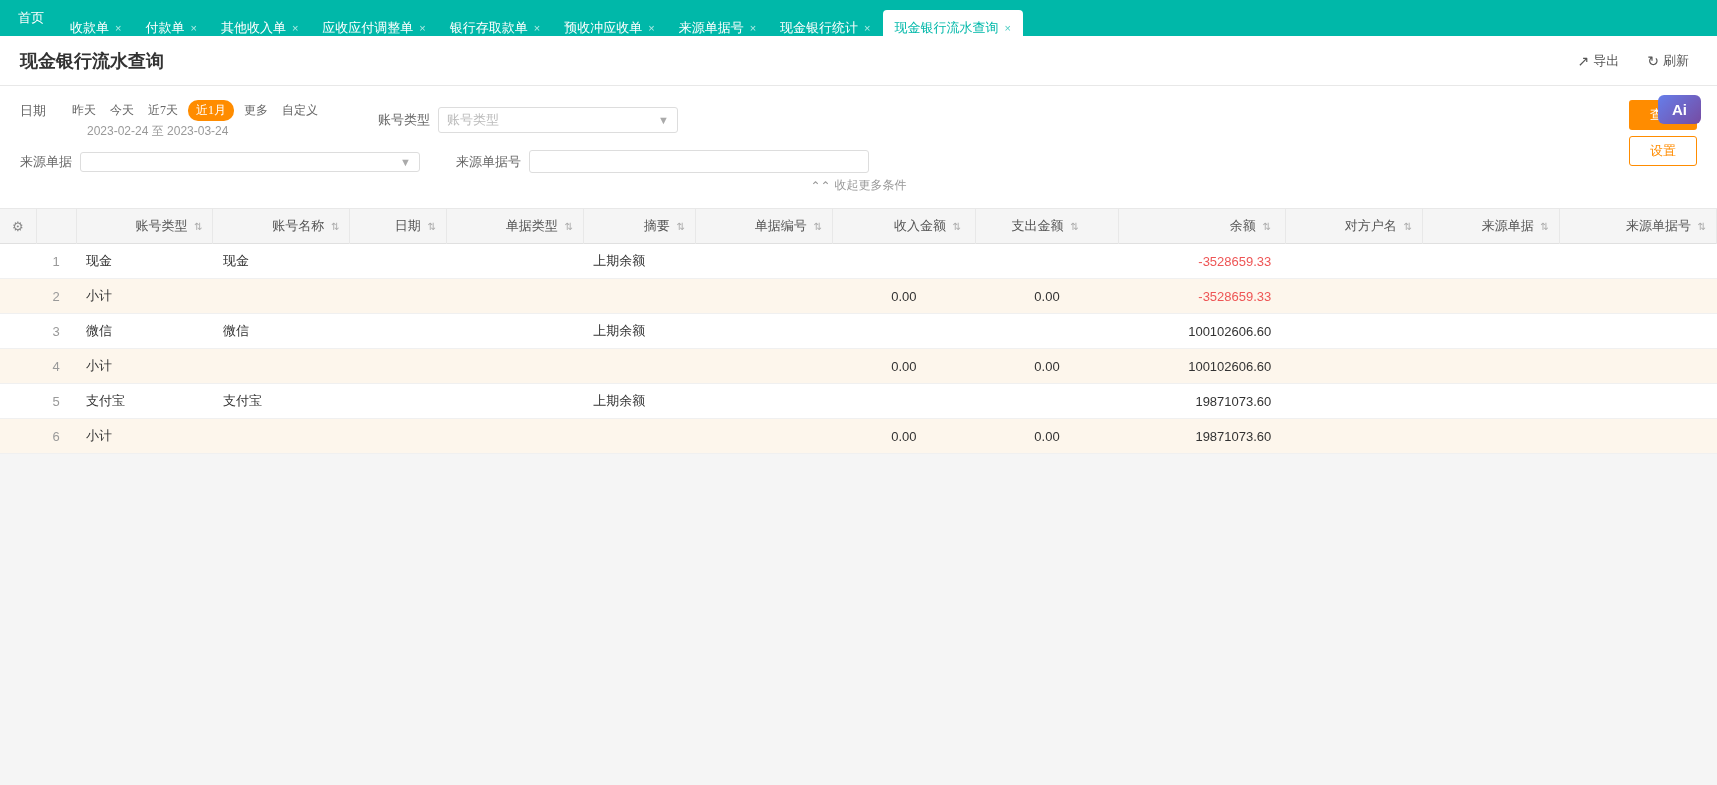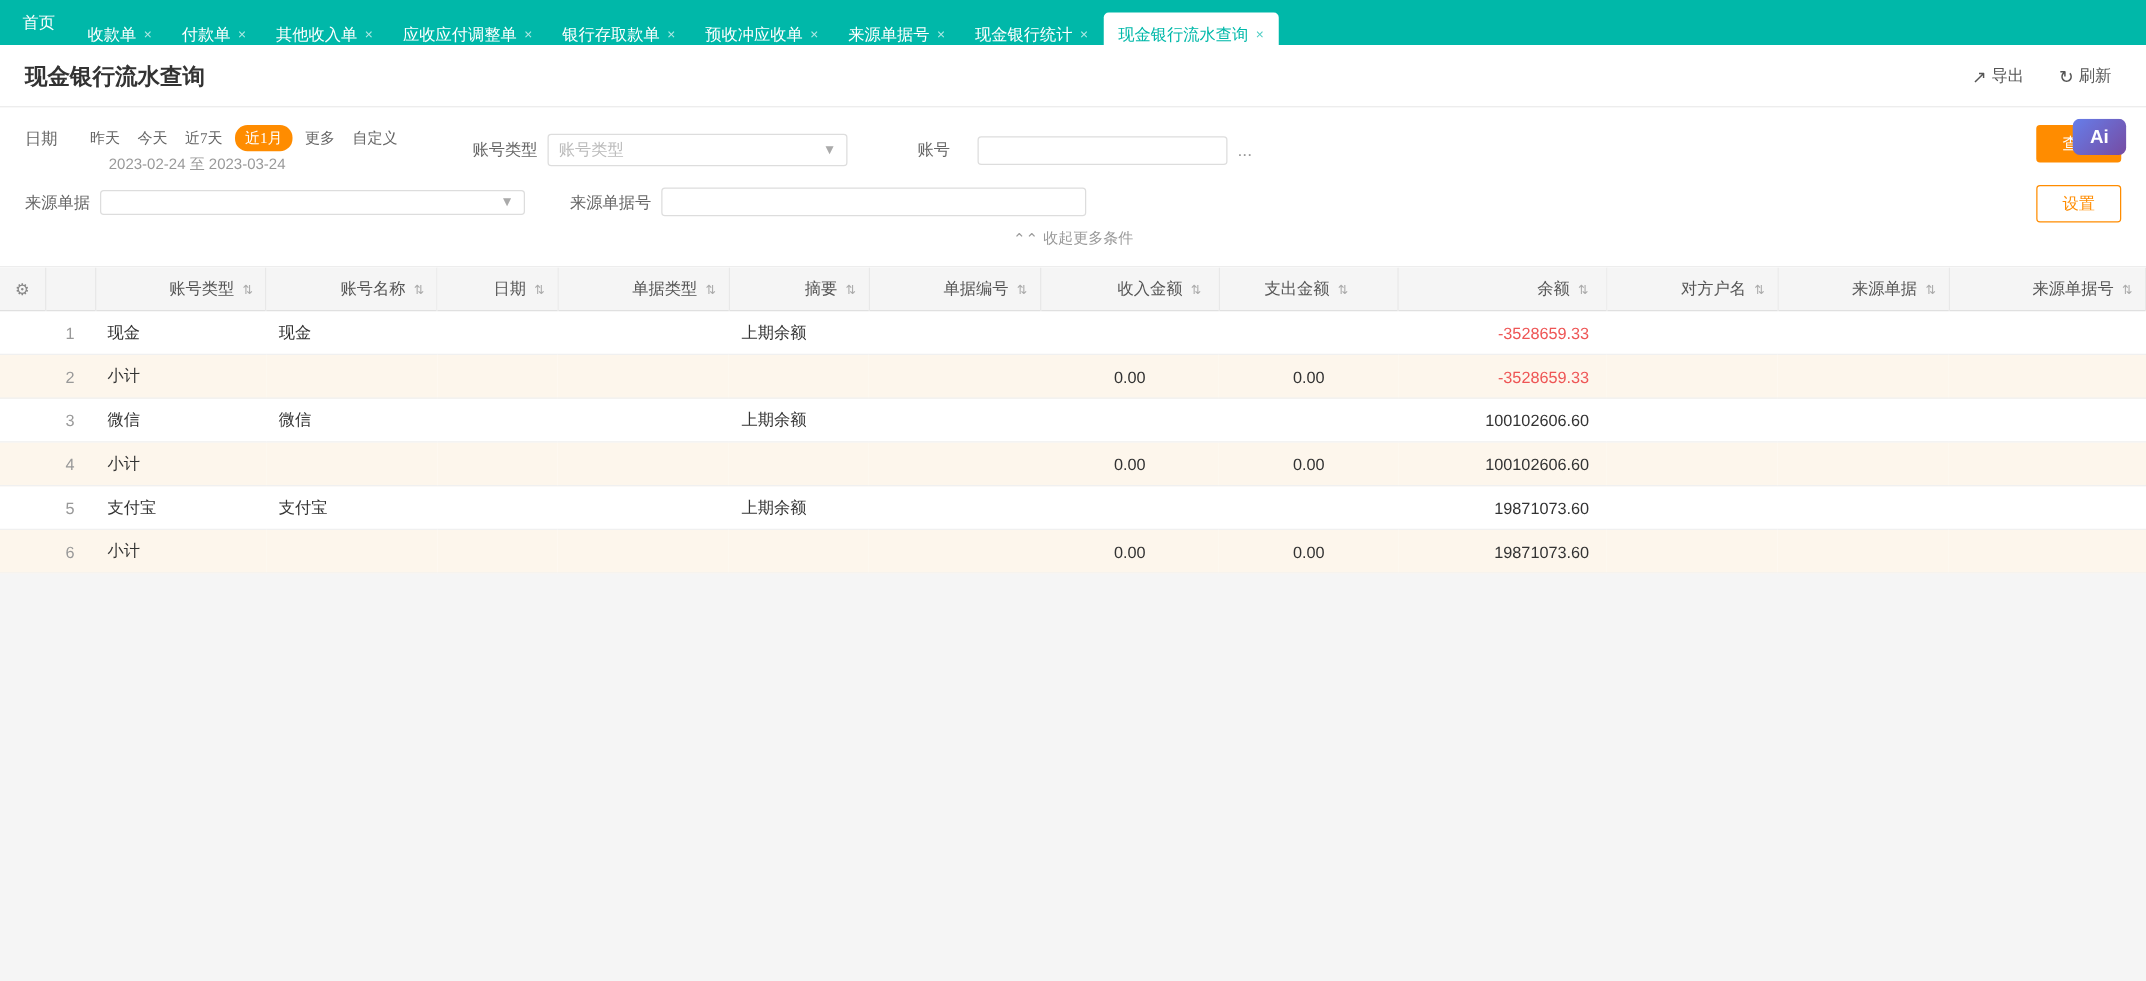--- a/index.html
+++ b/index.html
@@ -142,21 +142,20 @@
       cursor: pointer;
     }
     .btn-settings {
       background: #fff;
       color: #ff8c00;
       border: 1px solid #ff8c00;
       border-radius: 3px;
       padding: 5px 20px;
       font-size: 13px;
       cursor: pointer;
-      margin-top: 12px;
     }
 
     .right-buttons {
       display: flex;
       flex-direction: column;
       gap: 6px;
       margin-left: auto;
     }
 
     .collapse-bar {
@@ -335,25 +334,20 @@
         </div>
 
         <div style="display:flex; align-items:center; gap:8px; margin-left:40px;">
           <span class="filter-label">账号类型</span>
           <div class="filter-select" style="min-width:240px;">
             <span style="color:#bbb; font-size:13px;">账号类型</span>
             <span style="color:#aaa; font-size:11px;">▼</span>
           </div>
         </div>
 
-        <div style="display:flex; align-items:center; gap:8px; margin-left:40px;">
-          <span class="filter-label">账号</span>
-          <input class="filter-input" style="min-width: 200px;">
-          <span class="three-dots">...</span>
-        </div>
       </div>
 
       <div style="display:flex; align-items:center; gap:16px; flex-wrap:wrap;">
         <div style="display:flex; align-items:center; gap:8px;">
           <span class="filter-label">来源单据</span>
           <div class="filter-select" style="min-width:340px;">
             <span style="color:#bbb; font-size:13px;"></span>
             <span style="color:#aaa; font-size:11px;">▼</span>
           </div>
         </div>

